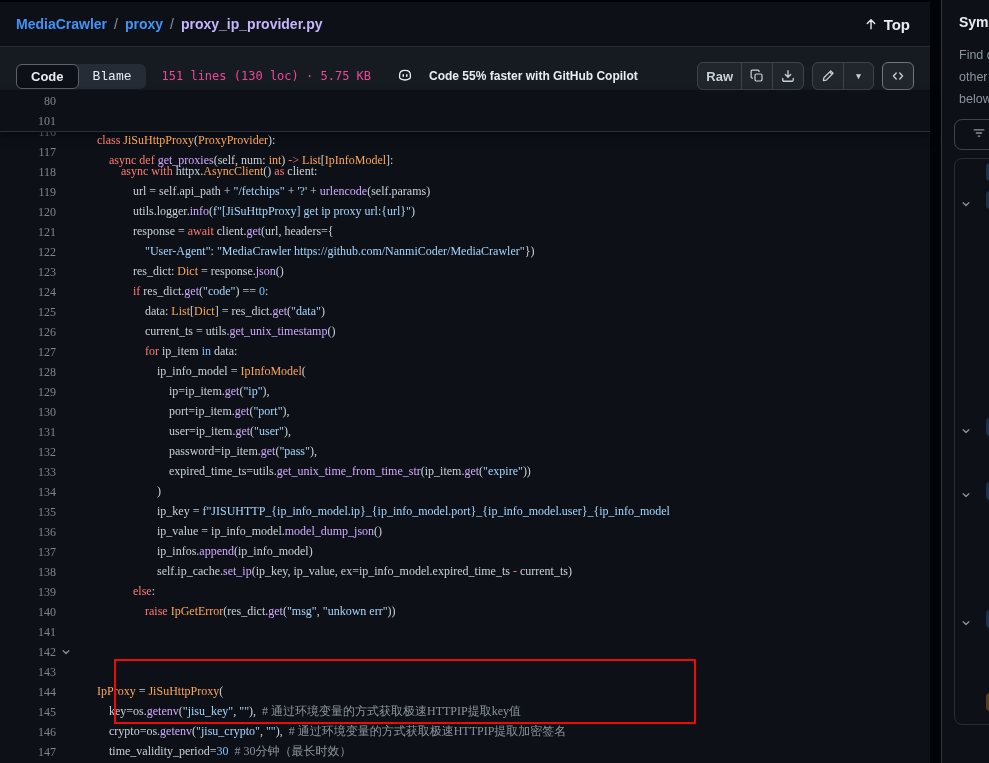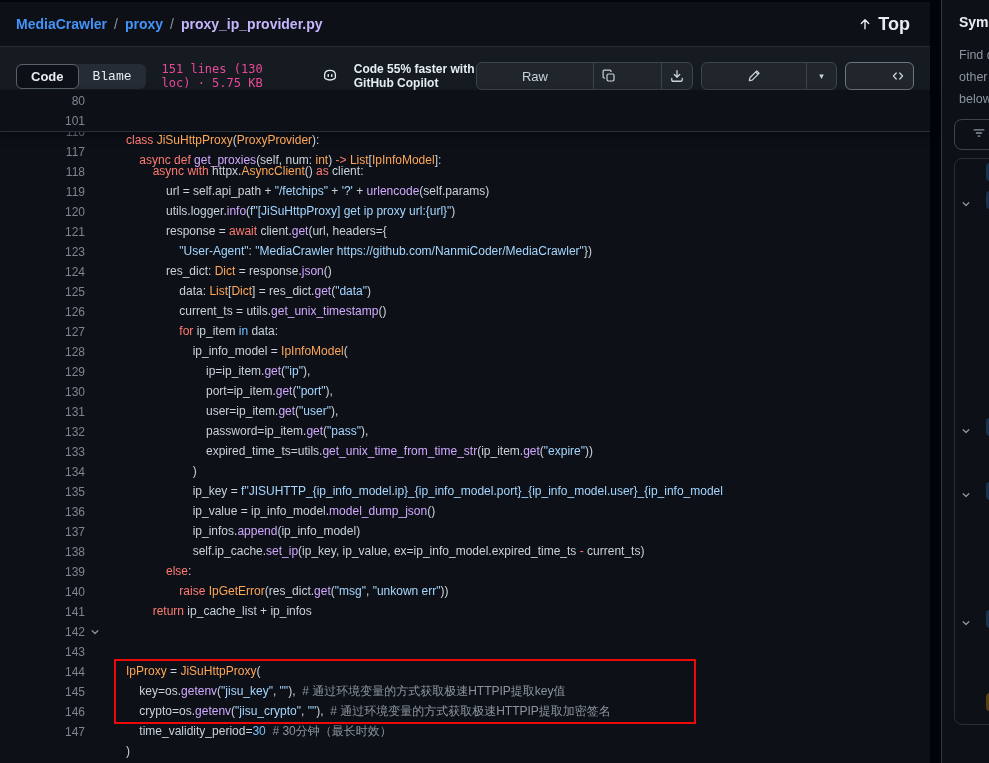--- a/index.html
+++ b/index.html
@@ -10,44 +10,44 @@
 
   
   .main { position:absolute; left:0; top:2px; width:930px; height:763px; background:#0d1117; }
 
   .topbar { height:44px; display:flex; align-items:center; padding:0 20px 0 16px; background:#0d1117; }
   .crumb { font-size:14px; display:flex; align-items:center; gap:7px; }
   .crumb .link { color:#4493f8; font-weight:600; cursor:pointer; }
   .crumb .sep { color:#8b949e; font-weight:400; }
   .crumb .file { color:#c4b5fd; font-weight:600; }
   .top-link { margin-left:auto; display:flex; align-items:center; gap:6px; color:#e6edf3;
-              font-size:18px; font-weight:600; cursor:pointer; }
+              font-size:15px; font-weight:600; cursor:pointer; }
   .top-link svg { display:block; }
 
   .toolbar { height:60px; background:#161b22; border-top:1px solid #262c36; border-bottom:1px solid #262c36;
              display:flex; align-items:center; padding:0 16px; }
   .seg { display:flex; background:#262c36; border-radius:6px; font-size:13px; align-items:stretch; }
   .seg-code { background:#0d1117; border:1px solid #59626c; border-radius:6px; color:#e6edf3;
               font-weight:600; padding:4px 14px; cursor:pointer; }
   .seg-blame { color:#e6edf3; font-weight:400; padding:5px 14px; cursor:pointer;font-family:Liberation Mono, monospace; }
   .meta { margin-left:16px; font-size:12px; color:#ec4899; letter-spacing:0; }
   .copilot { margin-left:26px; display:flex; align-items:center; gap:16px; color:#e6edf3;
              font-size:12px; font-weight:700; }
   .right-btns { margin-left:auto; display:flex; gap:8px; }
   .btn-group { display:flex; border:1px solid #3d444d; border-radius:6px; background:#21262d; overflow:hidden; }
   .btn { min-width:30px; height:26px; padding:0 8px; display:flex; align-items:center; justify-content:center;
-         color:#c9d1d9; font-size:13px; font-weight:400; cursor:pointer;margin-left:37px; }
+         color:#c9d1d9; font-size:13px; font-weight:700; cursor:pointer; }
   .btn + .btn { border-left:1px solid #3d444d; }
   .btn svg { display:block; }
   .sym-btn-wrap { border:1px solid #6e7681; border-radius:6px; background:#21262d; }
   .caret { font-size:9px; color:#c9d1d9; }
 
   
   .code-row { display:flex; height:20px; line-height:20px; font-size:12px; white-space:pre;
-              font-family:Liberation Sans, sans-serif;padding-left:29px; }
+              font-family:Liberation Serif, serif; }
   .ln { width:56px; flex:none; text-align:right; color:#7d8590; cursor:pointer; }
   .fold-slot { width:20px; flex:none; display:flex; align-items:center; justify-content:center; }
   .code-text { padding-left:21px; flex:none;margin-top:39px; }
   .tk-k { color:#ff7b72; } .tk-t { color:#ffa657; } .tk-f { color:#d2a8ff; }
   .tk-s { color:#a5d6ff; } .tk-n { color:#79c0ff; } .tk-c { color:#8b949e; }
   .tk-d { color:#c9d1d9; } .tk-b { color:#79c0ff; }
 
   .sticky { position:absolute; top:88px; left:0; width:930px; background:#0d1117; z-index:3;
             border-bottom:1px solid #2a3039; box-shadow:0 4px 8px rgba(1,4,9,.55); padding-top:1px; }
   .code-scroll { position:absolute; top:129px; left:0; width:930px; height:714px; overflow:hidden; }
@@ -155,37 +155,38 @@
     </div>
   </div>
 
   <div class="code-scroll" id="code-body">
       <div class="code-row"><span class="ln">116</span><span class="fold-slot"></span><span class="code-text"><span class="tk-d">        </span><span class="tk-k">async</span><span class="tk-d"> </span><span class="tk-k">with</span><span class="tk-d"> httpx.</span><span class="tk-t">AsyncClient</span><span class="tk-d">() </span><span class="tk-k">as</span><span class="tk-d"> client:</span></span></div>
       <div class="code-row"><span class="ln">117</span><span class="fold-slot"></span><span class="code-text"><span class="tk-d">            url = self.api_path + </span><span class="tk-s">"/fetchips"</span><span class="tk-d"> + </span><span class="tk-s">'?'</span><span class="tk-d"> + </span><span class="tk-f">urlencode</span><span class="tk-d">(self.params)</span></span></div>
       <div class="code-row"><span class="ln">118</span><span class="fold-slot"></span><span class="code-text"><span class="tk-d">            utils.logger.</span><span class="tk-f">info</span><span class="tk-d">(</span><span class="tk-s">f"[JiSuHttpProxy] get ip proxy url:{url}"</span><span class="tk-d">)</span></span></div>
       <div class="code-row"><span class="ln">119</span><span class="fold-slot"></span><span class="code-text"><span class="tk-d">            response = </span><span class="tk-k">await</span><span class="tk-d"> client.</span><span class="tk-f">get</span><span class="tk-d">(url, headers={</span></span></div>
       <div class="code-row"><span class="ln">120</span><span class="fold-slot"></span><span class="code-text"><span class="tk-d">                </span><span class="tk-s">"User-Agent"</span><span class="tk-d">: </span><span class="tk-s">"MediaCrawler https://github.com/NanmiCoder/MediaCrawler"</span><span class="tk-d">})</span></span></div>
       <div class="code-row"><span class="ln">121</span><span class="fold-slot"></span><span class="code-text"><span class="tk-d">            res_dict: </span><span class="tk-t">Dict</span><span class="tk-d"> = response.</span><span class="tk-f">json</span><span class="tk-d">()</span></span></div>
+      <div class="code-row"><span class="ln">122</span><span class="fold-slot"></span><span class="code-text"><span class="tk-d">            </span><span class="tk-k">if</span><span class="tk-d"> res_dict.</span><span class="tk-f">get</span><span class="tk-d">(</span><span class="tk-s">"code"</span><span class="tk-d">) == </span><span class="tk-n">0</span><span class="tk-d">:</span></span></div>
       <div class="code-row"><span class="ln">123</span><span class="fold-slot"></span><span class="code-text"><span class="tk-d">                data: </span><span class="tk-t">List</span><span class="tk-d">[</span><span class="tk-t">Dict</span><span class="tk-d">] = res_dict.</span><span class="tk-f">get</span><span class="tk-d">(</span><span class="tk-s">"data"</span><span class="tk-d">)</span></span></div>
       <div class="code-row"><span class="ln">124</span><span class="fold-slot"></span><span class="code-text"><span class="tk-d">                current_ts = utils.</span><span class="tk-f">get_unix_timestamp</span><span class="tk-d">()</span></span></div>
       <div class="code-row"><span class="ln">125</span><span class="fold-slot"></span><span class="code-text"><span class="tk-d">                </span><span class="tk-k">for</span><span class="tk-d"> ip_item </span><span class="tk-b">in</span><span class="tk-d"> data:</span></span></div>
       <div class="code-row"><span class="ln">126</span><span class="fold-slot"></span><span class="code-text"><span class="tk-d">                    ip_info_model = </span><span class="tk-t">IpInfoModel</span><span class="tk-d">(</span></span></div>
       <div class="code-row"><span class="ln">127</span><span class="fold-slot"></span><span class="code-text"><span class="tk-d">                        ip=ip_item.</span><span class="tk-f">get</span><span class="tk-d">(</span><span class="tk-s">"ip"</span><span class="tk-d">),</span></span></div>
       <div class="code-row"><span class="ln">128</span><span class="fold-slot"></span><span class="code-text"><span class="tk-d">                        port=ip_item.</span><span class="tk-f">get</span><span class="tk-d">(</span><span class="tk-s">"port"</span><span class="tk-d">),</span></span></div>
       <div class="code-row"><span class="ln">129</span><span class="fold-slot"></span><span class="code-text"><span class="tk-d">                        user=ip_item.</span><span class="tk-f">get</span><span class="tk-d">(</span><span class="tk-s">"user"</span><span class="tk-d">),</span></span></div>
       <div class="code-row"><span class="ln">130</span><span class="fold-slot"></span><span class="code-text"><span class="tk-d">                        password=ip_item.</span><span class="tk-f">get</span><span class="tk-d">(</span><span class="tk-s">"pass"</span><span class="tk-d">),</span></span></div>
       <div class="code-row"><span class="ln">131</span><span class="fold-slot"></span><span class="code-text"><span class="tk-d">                        expired_time_ts=utils.</span><span class="tk-f">get_unix_time_from_time_str</span><span class="tk-d">(ip_item.</span><span class="tk-f">get</span><span class="tk-d">(</span><span class="tk-s">"expire"</span><span class="tk-d">))</span></span></div>
       <div class="code-row"><span class="ln">132</span><span class="fold-slot"></span><span class="code-text"><span class="tk-d">                    )</span></span></div>
       <div class="code-row"><span class="ln">133</span><span class="fold-slot"></span><span class="code-text"><span class="tk-d">                    ip_key = </span><span class="tk-s">f"JISUHTTP_{ip_info_model.ip}_{ip_info_model.port}_{ip_info_model.user}_{ip_info_model</span></span></div>
       <div class="code-row"><span class="ln">134</span><span class="fold-slot"></span><span class="code-text"><span class="tk-d">                    ip_value = ip_info_model.</span><span class="tk-f">model_dump_json</span><span class="tk-d">()</span></span></div>
       <div class="code-row"><span class="ln">135</span><span class="fold-slot"></span><span class="code-text"><span class="tk-d">                    ip_infos.</span><span class="tk-f">append</span><span class="tk-d">(ip_info_model)</span></span></div>
       <div class="code-row"><span class="ln">136</span><span class="fold-slot"></span><span class="code-text"><span class="tk-d">                    self.ip_cache.</span><span class="tk-f">set_ip</span><span class="tk-d">(ip_key, ip_value, ex=ip_info_model.expired_time_ts </span><span class="tk-k">-</span><span class="tk-d"> current_ts)</span></span></div>
       <div class="code-row"><span class="ln">137</span><span class="fold-slot"></span><span class="code-text"><span class="tk-d">            </span><span class="tk-k">else</span><span class="tk-d">:</span></span></div>
       <div class="code-row"><span class="ln">138</span><span class="fold-slot"></span><span class="code-text"><span class="tk-d">                </span><span class="tk-k">raise</span><span class="tk-d"> </span><span class="tk-t">IpGetError</span><span class="tk-d">(res_dict.</span><span class="tk-f">get</span><span class="tk-d">(</span><span class="tk-s">"msg"</span><span class="tk-d">, </span><span class="tk-s">"unkown err"</span><span class="tk-d">))</span></span></div>
-      <div class="code-row"><span class="ln">139</span><span class="fold-slot"></span><span class="code-text"><span class="tk-d">        </span><span class="tk-k">return</span><span class="tk-d"> ip_cache_list + ip_infos</span></span></div>
+      <div class="code-row"><span class="ln">139</span><span class="fold-slot"></span></div>
       <div class="code-row"><span class="ln">140</span><span class="fold-slot"></span><span class="code-text"></span></div>
       <div class="code-row"><span class="ln">141</span><span class="fold-slot"></span><span class="code-text"></span></div>
       <div class="code-row"><span class="ln">142</span><span class="fold-slot"><svg width="10" height="10" viewBox="0 0 16 16">
             <path d="m3.5 6 4.5 4.5L12.5 6" fill="none" stroke="#8b949e" stroke-width="2" stroke-linecap="round" stroke-linejoin="round"></path>
           </svg></span><span class="code-text"><span class="tk-t">IpProxy</span><span class="tk-d"> = </span><span class="tk-t">JiSuHttpProxy</span><span class="tk-d">(</span></span></div>
       <div class="code-row"><span class="ln">143</span><span class="fold-slot"></span><span class="code-text"><span class="tk-d">    key=os.</span><span class="tk-f">getenv</span><span class="tk-d">(</span><span class="tk-s">"jisu_key"</span><span class="tk-d">, </span><span class="tk-s">""</span><span class="tk-d">),  </span><span class="tk-c"># 通过环境变量的方式获取极速HTTPIP提取key值</span></span></div>
       <div class="code-row"><span class="ln">144</span><span class="fold-slot"></span><span class="code-text"><span class="tk-d">    crypto=os.</span><span class="tk-f">getenv</span><span class="tk-d">(</span><span class="tk-s">"jisu_crypto"</span><span class="tk-d">, </span><span class="tk-s">""</span><span class="tk-d">),  </span><span class="tk-c"># 通过环境变量的方式获取极速HTTPIP提取加密签名</span></span></div>
       <div class="code-row"><span class="ln">145</span><span class="fold-slot"></span><span class="code-text"><span class="tk-d">    time_validity_period=</span><span class="tk-n">30</span><span class="tk-d">  </span><span class="tk-c"># 30分钟（最长时效）</span></span></div>
       <div class="code-row"><span class="ln">146</span><span class="fold-slot"></span><span class="code-text"><span class="tk-d">)</span></span></div>
       <div class="code-row"><span class="ln">147</span><span class="fold-slot"></span><span class="code-text"></span></div>

